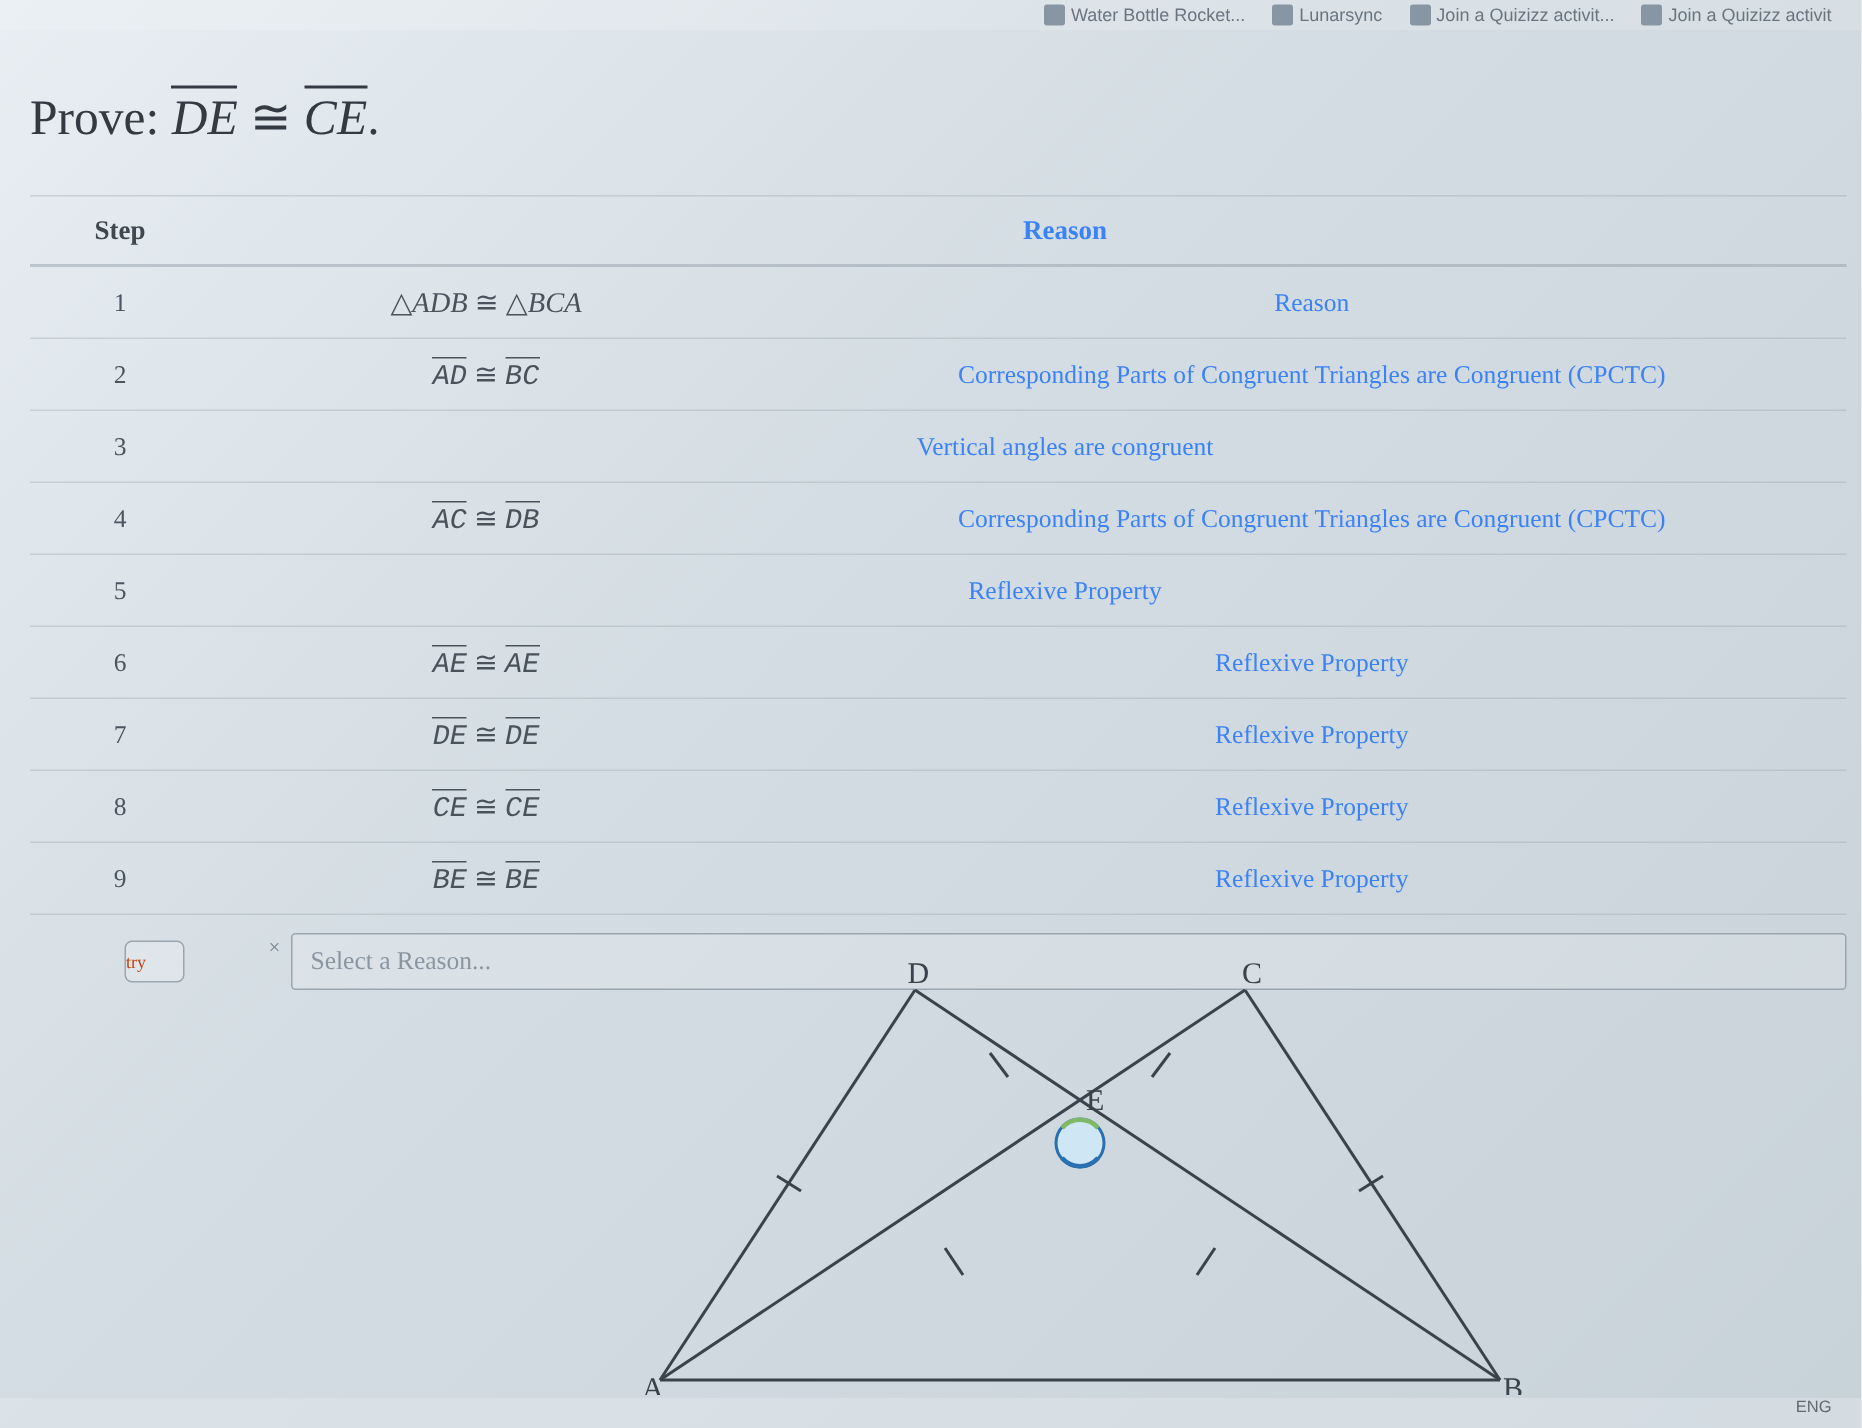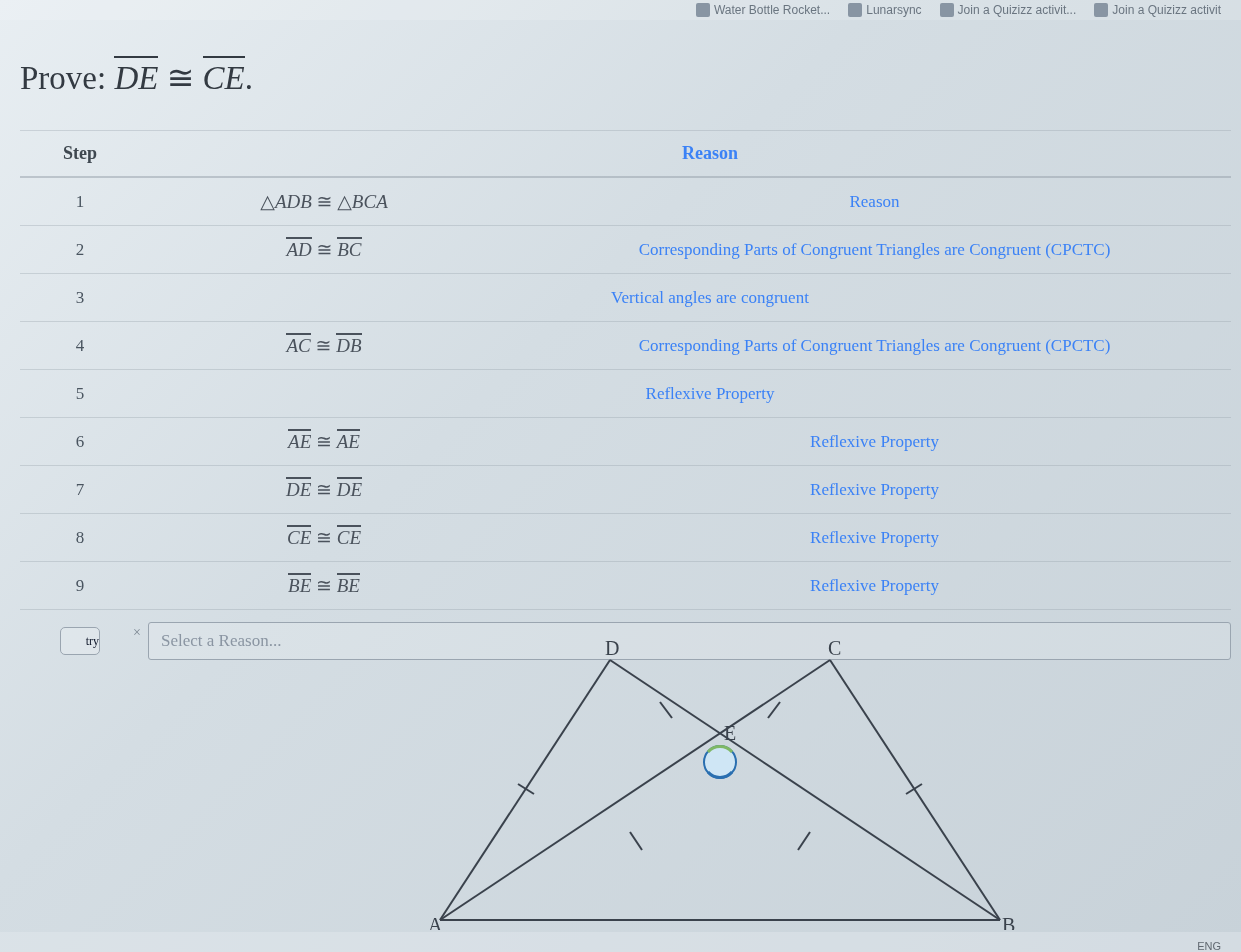--- a/index.html
+++ b/index.html
@@ -42,48 +42,48 @@
     top: 130px;
     left: 20px;
     right: 10px;
   }
   .row { display:flex; align-items:center; min-height:48px; border-bottom:1px solid rgba(150,160,170,0.35);gap:39px; }
   .row.header { font-weight:bold; color:#3f4850; border-top:1px solid rgba(150,160,170,0.35); border-bottom:2px solid rgba(150,160,170,0.5); }
   .col-step { width: 120px; text-align:center; font-size:17px; }
   .col-stmt { width: 290px; text-align:center; font-size:19px; font-style: italic; color:#4a525c; }
   .row.header .col-stmt, .row.header .col-reason, .row.header .col-step { font-style:normal; font-size:18px; }
   .col-reason { flex:1; text-align:center; font-size:17px; font-style: normal; padding-left:10px; color:#3b82f6;}
-  .seg2 { position:relative; display:inline-block; padding-top:1px; }
+  .seg2 { position:relative; display:inline-block; padding-top:1px;font-family:Liberation Mono, monospace; }
   .seg2::before { content:""; position:absolute; top:-1px; left:0; right:0; height:1.5px; background:#4a525c; }
   .try-row { display:flex; align-items:center; padding-top:12px; }
   .try-btn {
     width:40px; height:28px; border:1px solid #9aa5b0; border-radius:5px;
-    display:flex; align-items:center; justify-content:flex-end;
-    font-size:12px; color:#0f172a; font-style:normal; margin: 0 40px;
+    display:flex; align-items:center; justify-content:flex-start;
+    font-size:12px; color:#c2410c; font-style:normal; margin: 0 63px;
     background: rgba(255,255,255,0.2);
   }
   .boxed { border:1px solid #9aa5b0; padding:3px 8px; border-radius:2px; background:rgba(255,255,255,0.15); font-style:italic; font-size:19px; }
   .reason-select {
     flex:1; border:1px solid #9aa5b0; border-radius:3px;
     padding:8px 12px; color:#8a95a2; background:rgba(255,255,255,0.15);
     font-size:17px; margin-left:8px; position:relative;
   }
   .close-x { position:absolute; left:-16px; top:2px; font-size:14px; color:#7a8590; }
   .figure {
     position:absolute;
     left:420px; top:640px;
     width:600px; height:290px;
   }
   .figure svg { width:100%; height:100%; }
   .figure .pt-label { font-family: Georgia, serif; font-size:20px; fill:#3a424c; }
   .figure line { stroke:#3a424c; stroke-width:2; }
   .tick { stroke:#3a424c; stroke-width:2; }
   .taskbar {
     position:absolute; bottom:0; left:0; right:0; height:20px;
-    display:flex; justify-content:flex-end; align-items:flex-end;
+    display:flex; justify-content:flex-end; align-items:flex-start;
     font-family: Arial,sans-serif; font-size:11px; color:#606870;
     padding-right:20px; gap:20px;
     background: rgba(230,235,240,0.4);
   }
 </style>
 </head>
 <body>
 
 <div class="bookmarks">
   <div class="bm">

